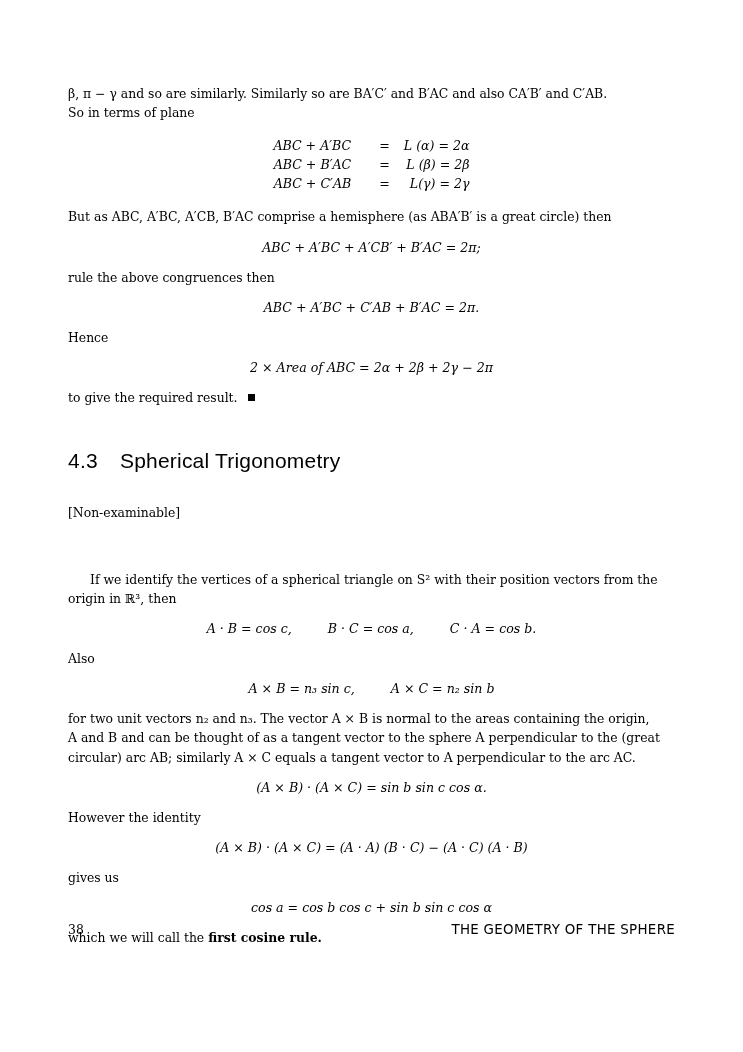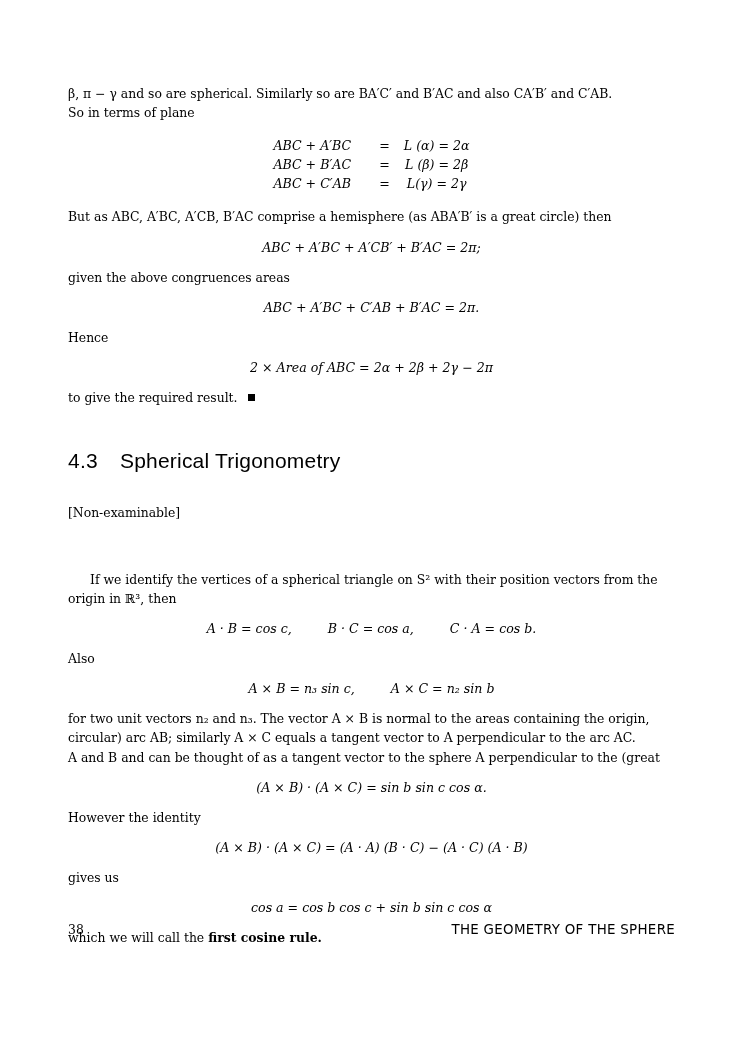--- a/index.html
+++ b/index.html
@@ -54,29 +54,30 @@
     margin: 14px auto 14px auto;
     border-collapse: collapse;
     font-size: 12.6px;
     font-style: italic;
   }
   .eq-table td {
     padding: 2px 0;
     white-space: nowrap;
   }
   .eq-table td.lhs {
+    text-align: right;
     padding-right: 14px;
   }
   .eq-table td.rel {
     text-align: center;
     padding: 2px 14px;
     font-style: normal;
   }
   .eq-table td.rhs {
-    text-align: center;
+    text-align: right;
   }
   .section-head {
     font-family: Liberation Sans, sans-serif;
     font-size: 21px;
     font-weight: normal;
     letter-spacing: 0.2px;
     margin: 42px 0 30px 0;
   }
   .section-head .num {
     display: inline-block;
@@ -117,21 +118,21 @@
     letter-spacing: 0.3px;
   }
 </style>
 </head>
 <body>
 
 <div class="page">
   <div class="content">
 
     <div class="para-block">
-      <div class="para">β, π − γ and so are spherical.  Similarly so are BA′C′ and B′AC and also CA′B′ and C′AB.</div>
+      <div class="para">β, π − γ and so are similarly.  Similarly so are BA′C′ and B′AC and also CA′B′ and C′AB.</div>
       <div class="para">So in terms of plane</div>
     </div>
 
     <table class="eq-table">
       <tbody>
           <tr>
         <td class="lhs">ABC + A′BC</td>
         <td class="rel">=</td>
         <td class="rhs">L (α) = 2α</td>
       </tr>
@@ -145,21 +146,21 @@
         <td class="rel">=</td>
         <td class="rhs">L(γ) = 2γ</td>
       </tr>
     </tbody>
       </table>
 
     <div class="para para-block">But as ABC, A′BC, A′CB, B′AC comprise a hemisphere (as ABA′B′ is a great circle) then</div>
 
     <div class="eq-center">ABC + A′BC + A′CB′ + B′AC = 2π;</div>
 
-    <div class="para para-block">given the above congruences areas</div>
+    <div class="para para-block">rule the above congruences then</div>
 
     <div class="eq-center">ABC + A′BC + C′AB + B′AC = 2π.</div>
 
     <div class="para para-block">Hence</div>
 
     <div class="eq-center">2 × Area of ABC = 2α + 2β + 2γ − 2π</div>
 
     <div class="para">
       <span>to give the required result.</span><span class="qed"></span>
     </div>
@@ -177,22 +178,22 @@
     </div>
 
     <div class="para para-block">Also</div>
 
     <div class="eq-center">
       <span>A × B = n₃ sin c,</span><span class="gap-wide"></span><span>A × C = n₂ sin b</span>
     </div>
 
     <div class="para-block">
       <div class="para">for two unit vectors n₂ and n₃. The vector A × B is normal to the areas containing the origin,</div>
+      <div class="para">A and B and can be thought of as a tangent vector to the sphere A perpendicular to the (great</div>
       <div class="para">circular) arc AB; similarly A × C equals a tangent vector to A perpendicular to the arc AC.</div>
-      <div class="para">A and B and can be thought of as a tangent vector to the sphere A perpendicular to the (great</div>
     </div>
 
     <div class="eq-center">(A × B) · (A × C) = sin b sin c cos α.</div>
 
     <div class="para para-block">However the identity</div>
 
     <div class="eq-center">(A × B) · (A × C) = (A · A) (B · C) − (A · C) (A · B)</div>
 
     <div class="para para-block">gives us</div>
 

